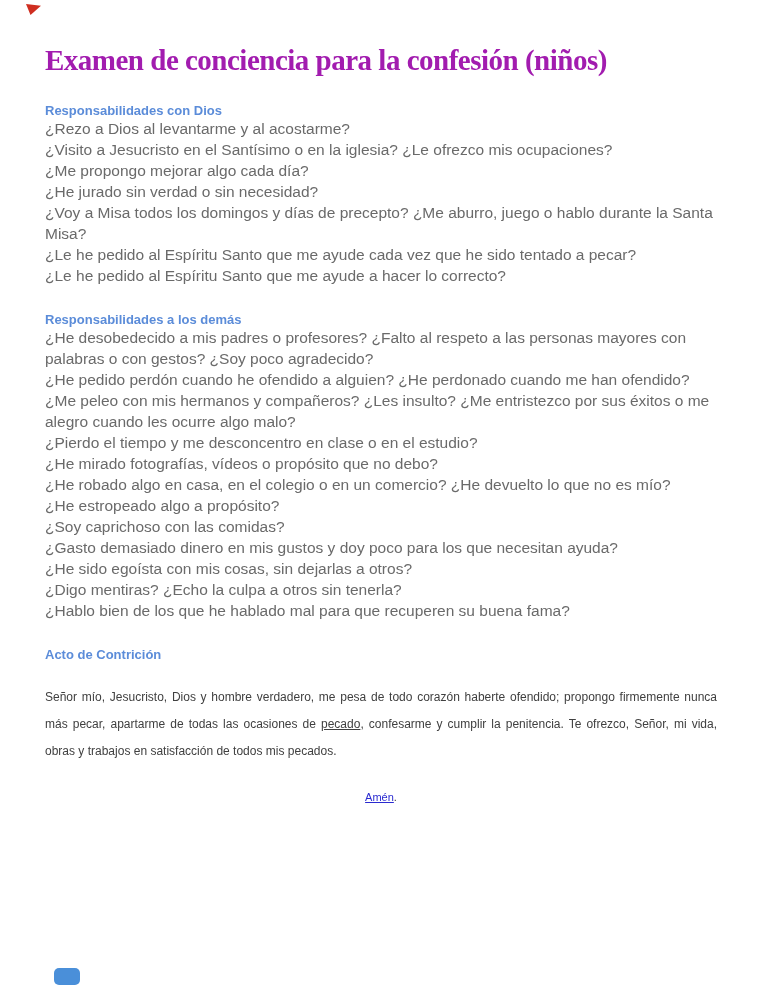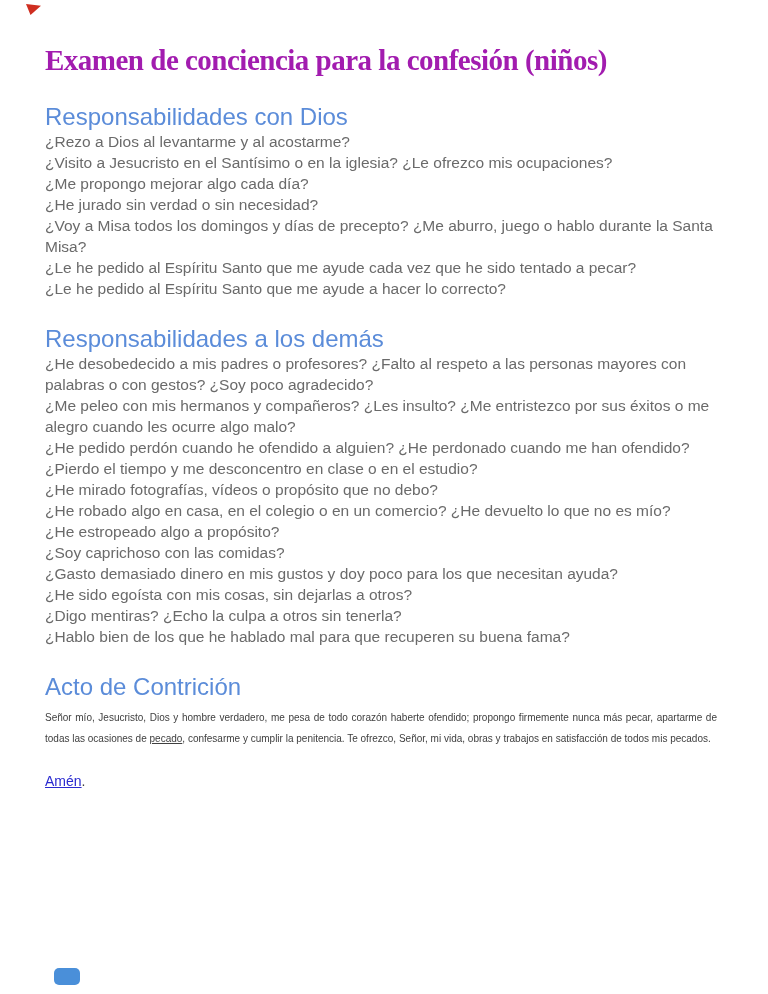--- a/index.html
+++ b/index.html
@@ -39,42 +39,43 @@
     margin: 44px 0 0 0;
     font-family: "Liberation Serif", serif;
     font-weight: bold;
     font-size: 29px;
     letter-spacing: -0.5px;
     color: #a21caf;
     white-space: nowrap;
   }
   .section-heading {
     margin: 26px 0 0 0;
-    font-size: 24px;
-    font-weight: normal;
+    font-size: 13px;
+    font-weight: bold;
     color: #5b8cd9;
   }
   .question-list { }
   .question-line {
     font-size: 15.5px;
     line-height: 21px;
     color: #6a6a6a;
   }
   .contrition-paragraph {
-    margin-top: 6px;
-    font-size: 10px;
-    line-height: 21px;
+    margin-top: 22px;
+    font-size: 12px;
+    line-height: 27px;
     color: #404040;
     text-align: justify;
   }
   .underlined-word { text-decoration: underline; color: #404040; }
   .amen-row {
     margin-top: 22px;
-    font-size: 14px;
+    font-size: 11px;
     line-height: 21px;
+    text-align: center;
   }
   .amen-link {
     color: #2a2ad0;
     text-decoration: underline;
     cursor: pointer;
   }
   .amen-period { color: #404040; }
 </style>
 </head>
 <body>
@@ -93,22 +94,22 @@
     <div class="question-line">¿Me propongo mejorar algo cada día?</div>
     <div class="question-line">¿He jurado sin verdad o sin necesidad?</div>
     <div class="question-line">¿Voy a Misa todos los domingos y días de precepto? ¿Me aburro, juego o hablo durante la Santa Misa?</div>
     <div class="question-line">¿Le he pedido al Espíritu Santo que me ayude cada vez que he sido tentado a pecar?</div>
     <div class="question-line">¿Le he pedido al Espíritu Santo que me ayude a hacer lo correcto?</div>
   </div>
 
   <h2 class="section-heading">Responsabilidades a los demás</h2>
   <div class="question-list">
     <div class="question-line">¿He desobedecido a mis padres o profesores? ¿Falto al respeto a las personas mayores con palabras o con gestos? ¿Soy poco agradecido?</div>
+    <div class="question-line">¿He pedido perdón cuando he ofendido a alguien? ¿He perdonado cuando me han ofendido?</div>
     <div class="question-line">¿Me peleo con mis hermanos y compañeros? ¿Les insulto? ¿Me entristezco por sus éxitos o me alegro cuando les ocurre algo malo?</div>
-    <div class="question-line">¿He pedido perdón cuando he ofendido a alguien? ¿He perdonado cuando me han ofendido?</div>
     <div class="question-line">¿Pierdo el tiempo y me desconcentro en clase o en el estudio?</div>
     <div class="question-line">¿He mirado fotografías, vídeos o propósito que no debo?</div>
     <div class="question-line">¿He robado algo en casa, en el colegio o en un comercio? ¿He devuelto lo que no es mío?</div>
     <div class="question-line">¿He estropeado algo a propósito?</div>
     <div class="question-line">¿Soy caprichoso con las comidas?</div>
     <div class="question-line">¿Gasto demasiado dinero en mis gustos y doy poco para los que necesitan ayuda?</div>
     <div class="question-line">¿He sido egoísta con mis cosas, sin dejarlas a otros?</div>
     <div class="question-line">¿Digo mentiras? ¿Echo la culpa a otros sin tenerla?</div>
     <div class="question-line">¿Hablo bien de los que he hablado mal para que recuperen su buena fama?</div>
   </div>

